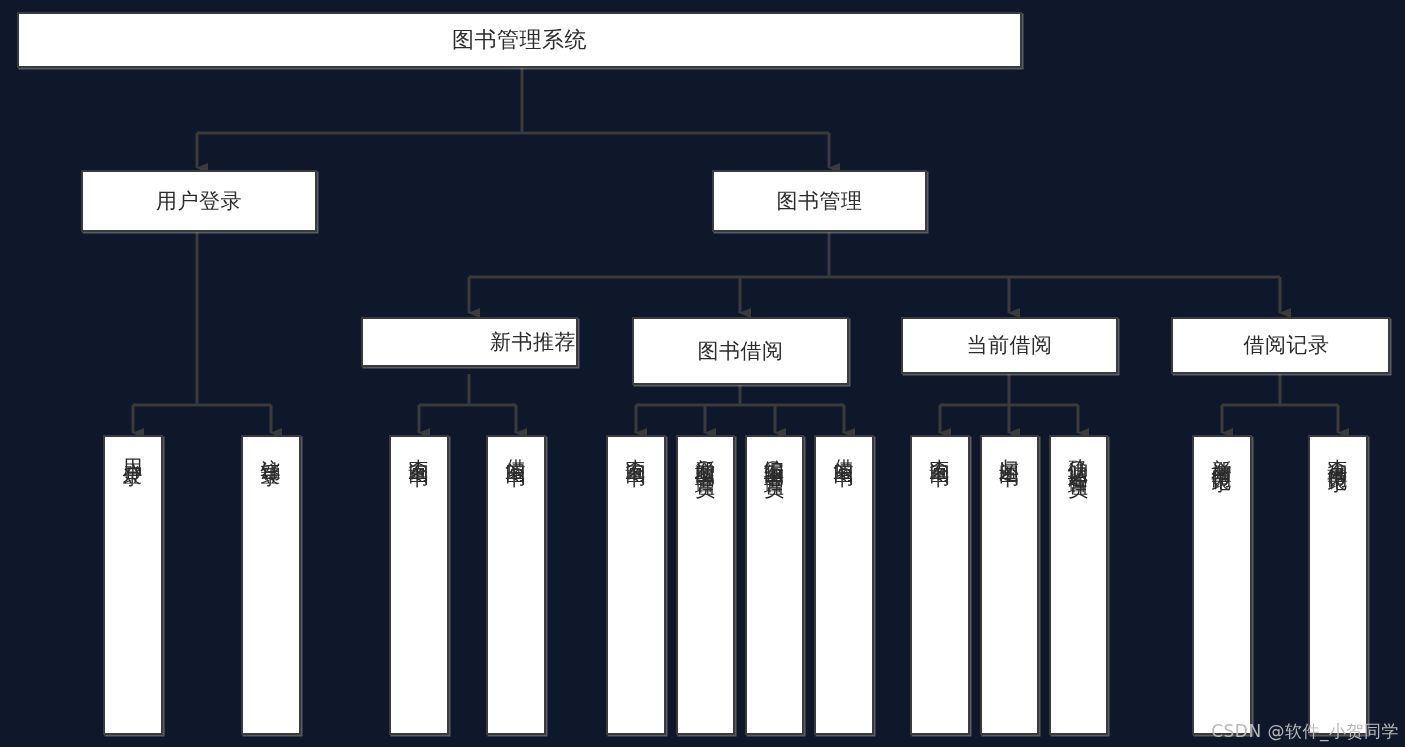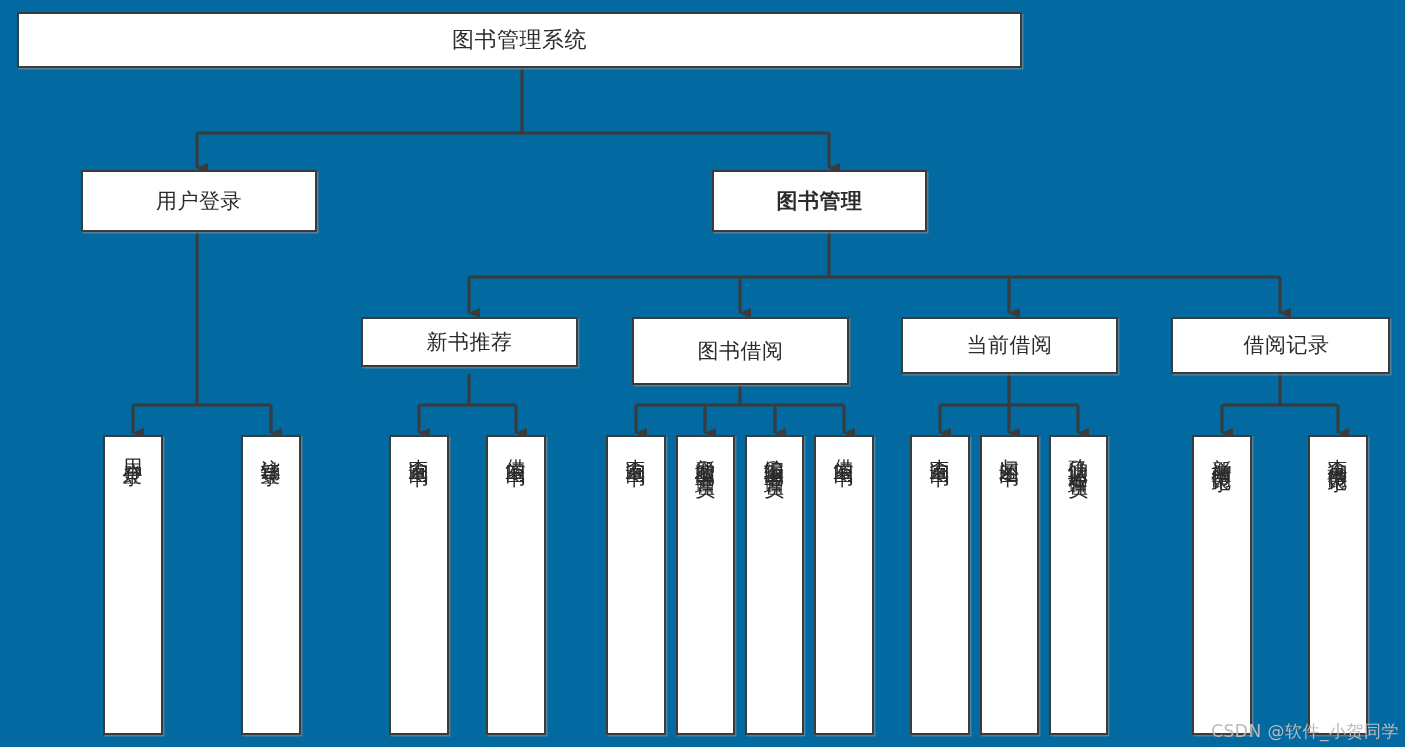--- a/index.html
+++ b/index.html
@@ -8,21 +8,21 @@
     padding: 0;
     background: #ffffff;
   }
   body {
     font-family: "DejaVu Sans", "Liberation Sans", sans-serif;
   }
   #diagram-root {
     position: relative;
     width: 1405px;
     height: 747px;
-    background: #0369a1;
+    background: #0f172a;
     overflow: hidden;
   }
   #edge-layer {
     position: absolute;
     left: 0;
     top: 0;
     width: 1405px;
     height: 747px;
     pointer-events: none;
   }
@@ -128,25 +128,25 @@
   </svg>
 
   <div class="node root" style="left:17px; top:12px; width:1005px; height:56px;">
     <span class="node-label">图书管理系统</span>
   </div>
 
   <div class="node" style="left:81px; top:170px; width:236px; height:62px;">
     <span class="node-label">用户登录</span>
   </div>
 
-  <div class="node" style="left:712px; top:170px; width:215px; height:62px;font-weight:bold;">
+  <div class="node" style="left:712px; top:170px; width:215px; height:62px;">
     <span class="node-label">图书管理</span>
   </div>
 
-  <div class="node" style="left:361px; top:317px; width:217px; height:50px;">
+  <div class="node" style="left:361px; top:317px; width:217px; height:50px;justify-content:flex-end;">
     <span class="node-label">新书推荐</span>
   </div>
 
   <div class="node" style="left:632px; top:317px; width:217px; height:68px;">
     <span class="node-label">图书借阅</span>
   </div>
 
   <div class="node" style="left:901px; top:317px; width:217px; height:57px;align-items:center;">
     <span class="node-label">当前借阅</span>
   </div>

